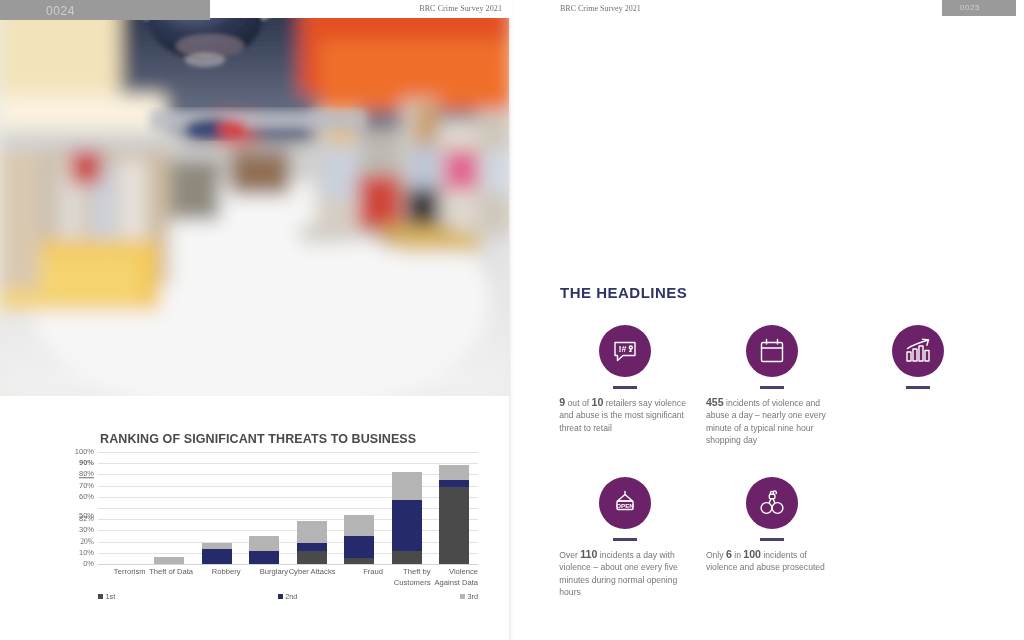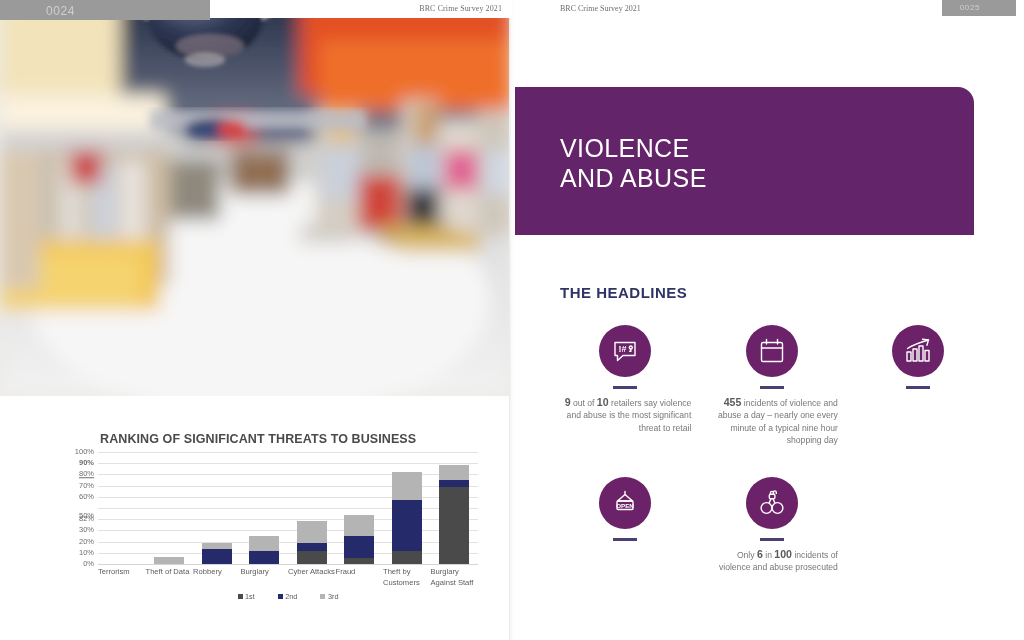--- a/index.html
+++ b/index.html
@@ -44,22 +44,22 @@
     position:absolute;right:0;font-size:7.5px;color:#6d6d6d;line-height:1;transform:translateY(-50%);
   }
   .grid{position:absolute;inset:0;}
   .grid i{position:absolute;left:0;right:0;height:1px;background:#e2e2e2;display:block;}
   .grid i.base{background:#d4d4d4;}
   .bars{position:absolute;inset:0;display:flex;align-items:flex-end;}
   .bar-col{flex:1;display:flex;flex-direction:column;justify-content:flex-end;align-items:center;height:100%;}
   .bar{width:30px;display:flex;flex-direction:column;justify-content:flex-end;}
   .seg{width:100%;}
   .xlabels{position:relative;margin-left:36px;width:380px;display:flex;margin-top:3px;}
-  .xlab{flex:1;text-align:left;font-size:7.6px;color:#5d5d5d;line-height:10.5px;}
-  .legend{margin-left:36px;width:380px;display:flex;justify-content:center;gap:23px;margin-top:4px;}
+  .xlab{flex:1;text-align:right;font-size:7.6px;color:#5d5d5d;line-height:10.5px;}
+  .legend{margin-left:36px;width:380px;display:flex;justify-content:space-between;gap:14px;margin-top:4px;}
   .legend .li{display:flex;align-items:center;gap:2.5px;font-size:7.3px;color:#5d5d5d;}
   .legend .sw{width:5px;height:5px;display:inline-block;}
 
   
   .gutter{position:absolute;left:509px;top:0;width:6px;height:640px;
     background:linear-gradient(to right,#e8e8e8 0%,#fbfbfb 45%,#ffffff 100%);z-index:4;}
 
   
   .page-right{position:absolute;left:512px;top:0;width:512px;height:640px;background:#fff;overflow:hidden;}
   .hdr-right{position:absolute;top:0;left:0;width:512px;height:20px;}
@@ -87,21 +87,21 @@
   .cards{position:absolute;left:40px;top:325px;width:440px;}
   .row{display:flex;}
   .card{width:146.6px;display:flex;flex-direction:column;align-items:center;}
   .circle{
     width:52px;height:52px;border-radius:50%;background:#6b2268;
     display:flex;align-items:center;justify-content:center;
   }
   .circle svg{display:block;}
   .rule{width:24px;height:2.6px;background:#4b3f72;margin:9px 0 7px;}
   .card-text{
-    width:132px;text-align:right;font-size:8.6px;line-height:12.6px;color:#77777a;
+    width:132px;text-align:left;font-size:8.6px;line-height:12.6px;color:#77777a;
   }
   .card-text b{font-weight:bold;font-size:10.6px;color:#5a5a5d;}
   .row.two{margin-top:30px;}
 </style>
 </head>
 <body>
 
 <div class="spread">
 
   <div class="page-left">
@@ -210,21 +210,21 @@
       <div class="plot-area">
         <div class="ylabels">
             <span style="top: 0px;">100%</span>
             <span style="top: 11.2px; font-weight: bold;">90%</span>
             <span style="top: 22.4px; text-decoration: underline;">80%</span>
             <span style="top: 33.6px;">70%</span>
             <span style="top: 44.8px;">60%</span>
             <span style="top: 56px; margin-top: 8px;">50%</span>
             <span style="top: 67.2px;">82%</span>
             <span style="top: 78.4px;">30%</span>
-            <span style="top: 89.6px;">20%</span>
+            <span style="top: 89.6px; font-family: Liberation Serif, serif;">20%</span>
             <span style="top: 100.8px;">10%</span>
             <span style="top: 112px;">0%</span>
           </div>
         <div class="grid">
             <i style="top: 0px;"></i>
             <i style="top: 11.2px;"></i>
             <i style="top: 22.4px;"></i>
             <i style="top: 33.6px;"></i>
             <i style="top: 44.8px;"></i>
             <i style="top: 56px;"></i>
@@ -287,21 +287,21 @@
       </div>
 
       <div class="xlabels">
           <div class="xlab">Terrorism</div>
           <div class="xlab">Theft of Data</div>
           <div class="xlab">Robbery</div>
           <div class="xlab">Burglary</div>
           <div class="xlab">Cyber Attacks</div>
           <div class="xlab">Fraud</div>
           <div class="xlab">Theft by Customers</div>
-          <div class="xlab">Burglary Against Staff</div>
+          <div class="xlab">Violence Against Data</div>
         </div>
       <div class="legend">
           <div class="li">
             <span class="sw" style="background: rgb(74, 74, 74);"></span>
             <span>1st</span>
           </div>
           <div class="li">
             <span class="sw" style="background: rgb(37, 42, 107);"></span>
             <span>2nd</span>
           </div>
@@ -316,26 +316,20 @@
   <div class="gutter"></div>
 
   <div class="page-right">
 
     <div class="hdr-right">
       <div class="survey-txt">BRC Crime Survey 2021</div>
       <div class="folio-box"></div>
       <div class="folio-num">0025</div>
     </div>
 
-    <div class="purple-banner">
-      <div class="banner-title">
-        <span>VIOLENCE</span><br>
-        <span>AND ABUSE</span>
-      </div>
-    </div>
 
     <div class="headlines-h">THE HEADLINES</div>
 
     <div class="cards">
       <div class="row one">
           <div class="card">
             <div class="circle" style="background: rgb(107, 34, 104);">
               <span>
                 <svg width="30" height="30" viewBox="0 0 30 30">
                   <g fill="none" stroke="#ffffff" stroke-width="1.4" stroke-linejoin="round">
@@ -394,20 +388,21 @@
                   <g fill="none" stroke="#ffffff" stroke-width="1.4" stroke-linecap="round" stroke-linejoin="round">
         <path d="M15 3.5v3"></path>
                     <path d="M15 6.5l-7.5 6.5h15z"></path>
         <rect x="7" y="13" width="16" height="8.5" rx="1"></rect>
                   </g>
         <text x="15" y="19.6" fill="#ffffff" font-family="'Liberation Sans',sans-serif" font-size="6.2" font-weight="bold" text-anchor="middle">OPEN</text>
                 </svg>
               </span>
             </div>
             <div class="rule"></div>
+            <div class="card-text">Over <b>110</b> incidents a day with violence – about one every five minutes during normal opening hours</div>
           </div>
           <div class="card">
             <div class="circle" style="background: rgb(107, 34, 104);">
               <span>
                 <svg width="30" height="30" viewBox="0 0 30 30">
                   <g fill="none" stroke="#ffffff" stroke-width="1.4">
         <circle cx="9.5" cy="20" r="5.4"></circle>
                     <circle cx="20.5" cy="20" r="5.4"></circle>
         <path d="M12 15.2l2-4.6M18 15.2l-2-4.6"></path>
         <rect x="12.3" y="6.2" width="5.6" height="4.6" rx="1.3"></rect>

